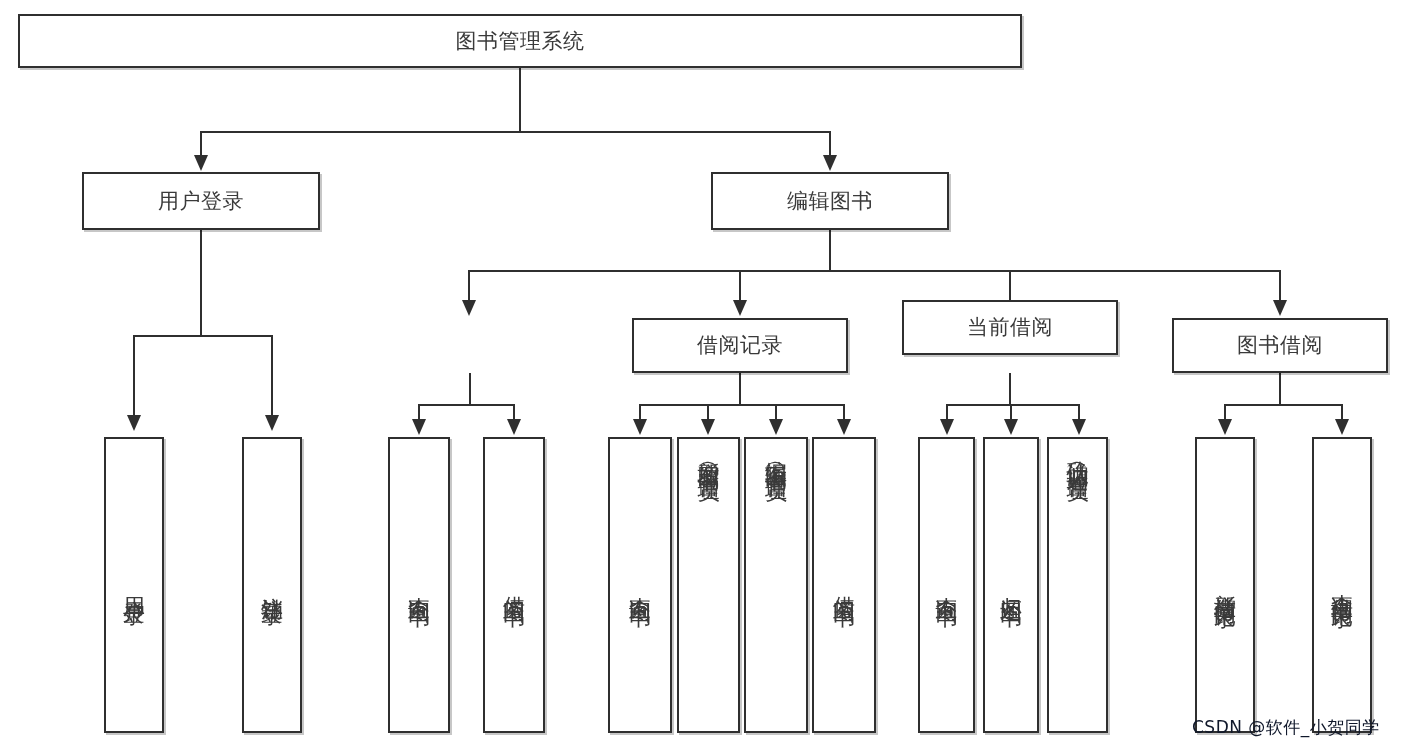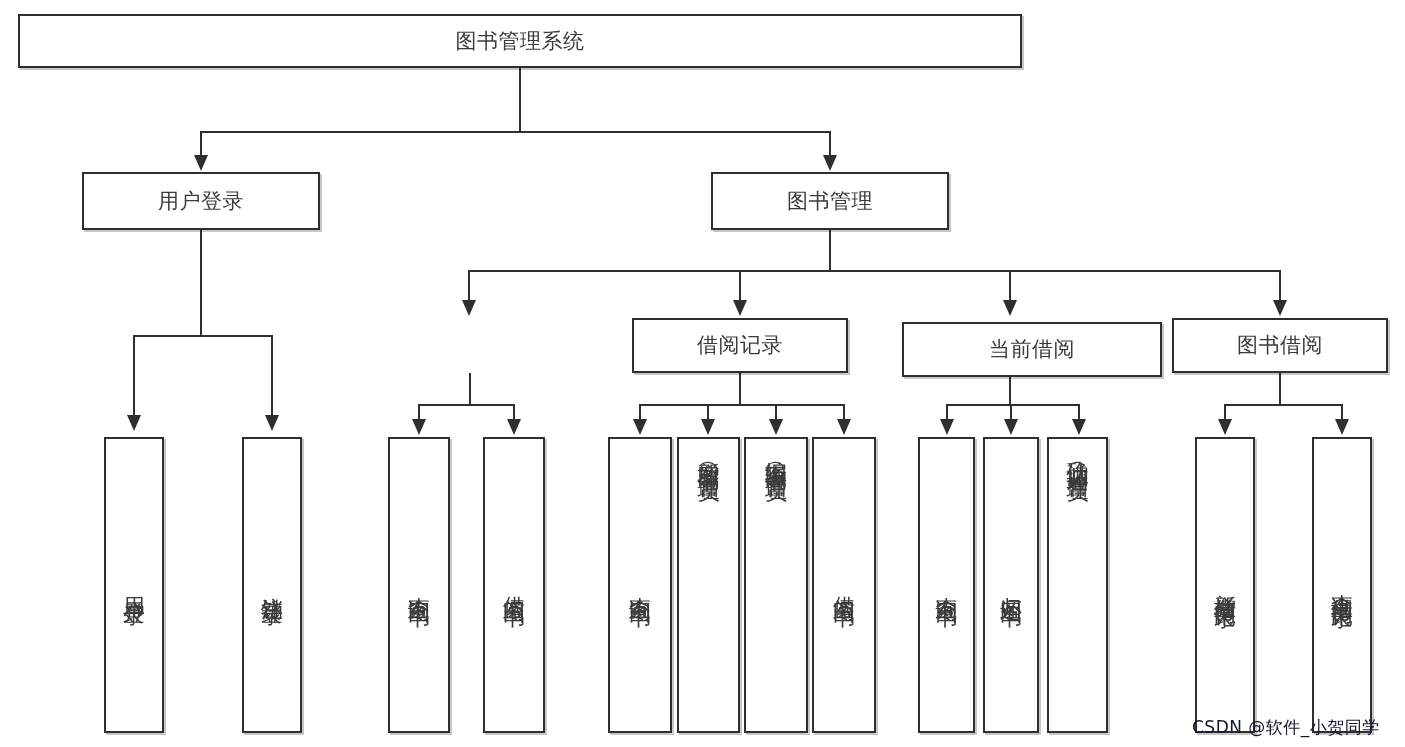--- a/index.html
+++ b/index.html
@@ -159,27 +159,27 @@
   <div class="arrow" style="left:1335px; top:419px;"></div>
 
   <div class="node root h" style="left:18px; top:14px; width:1004px; height:54px;">
     <span class="label">图书管理系统</span>
   </div>
 
   <div class="node h" style="left:82px; top:172px; width:238px; height:58px;">
     <span class="label">用户登录</span>
   </div>
   <div class="node h" style="left:711px; top:172px; width:238px; height:58px;">
-    <span class="label">图书管理</span>
+    <span class="label">编辑图书</span>
   </div>
 
   <div class="node h" style="left:632px; top:318px; width:216px; height:55px;">
     <span class="label">借阅记录</span>
   </div>
-  <div class="node h" style="left:902px; top:322px; width:260px; height:55px;">
+  <div class="node h" style="left:902px; top:300px; width:216px; height:55px;">
     <span class="label">当前借阅</span>
   </div>
   <div class="node h" style="left:1172px; top:318px; width:216px; height:55px;">
     <span class="label">图书借阅</span>
   </div>
 
   <div class="node v" style="left:104px; top:437px; width:60px; height:296px;">
     <span class="label">用户登录</span>
   </div>
   <div class="node v" style="left:242px; top:437px; width:60px; height:296px;">

